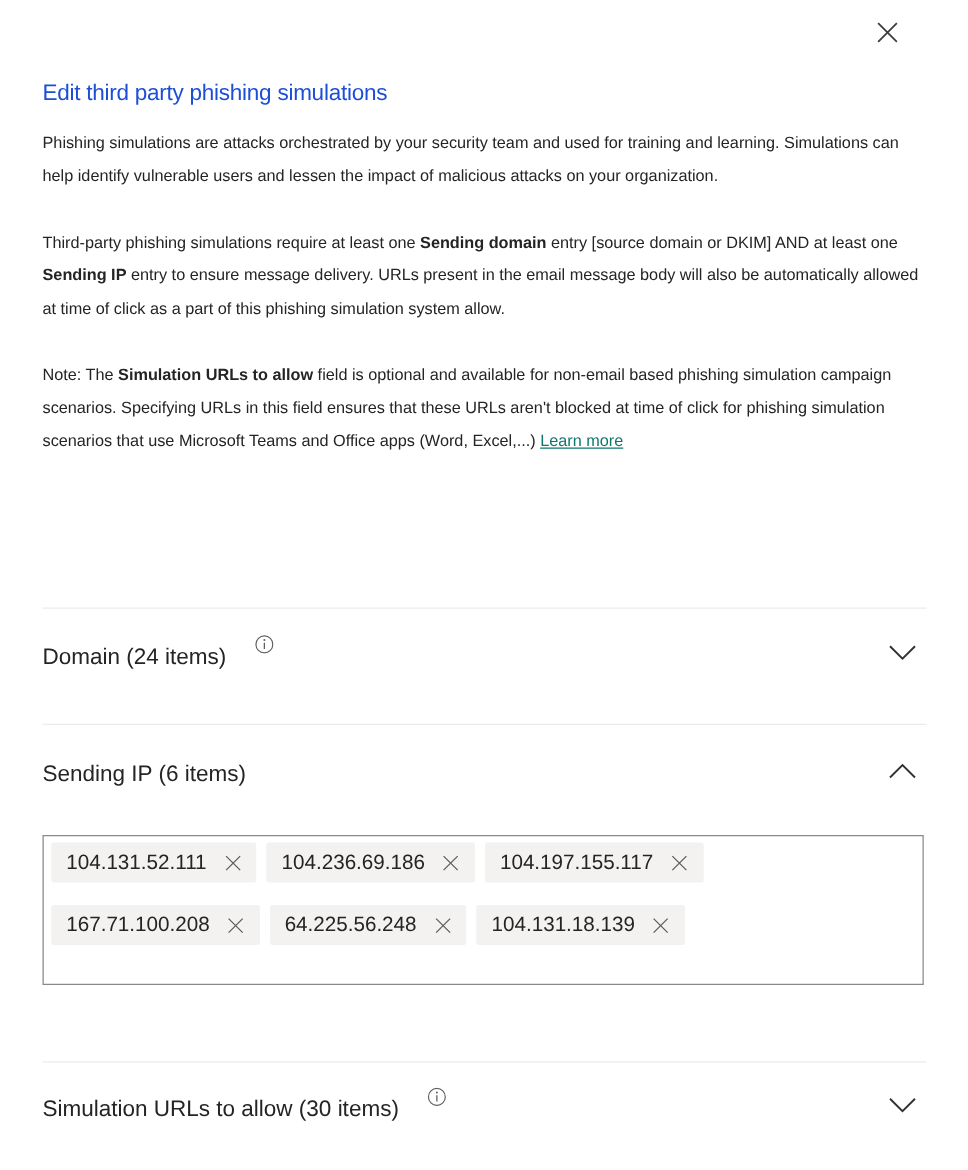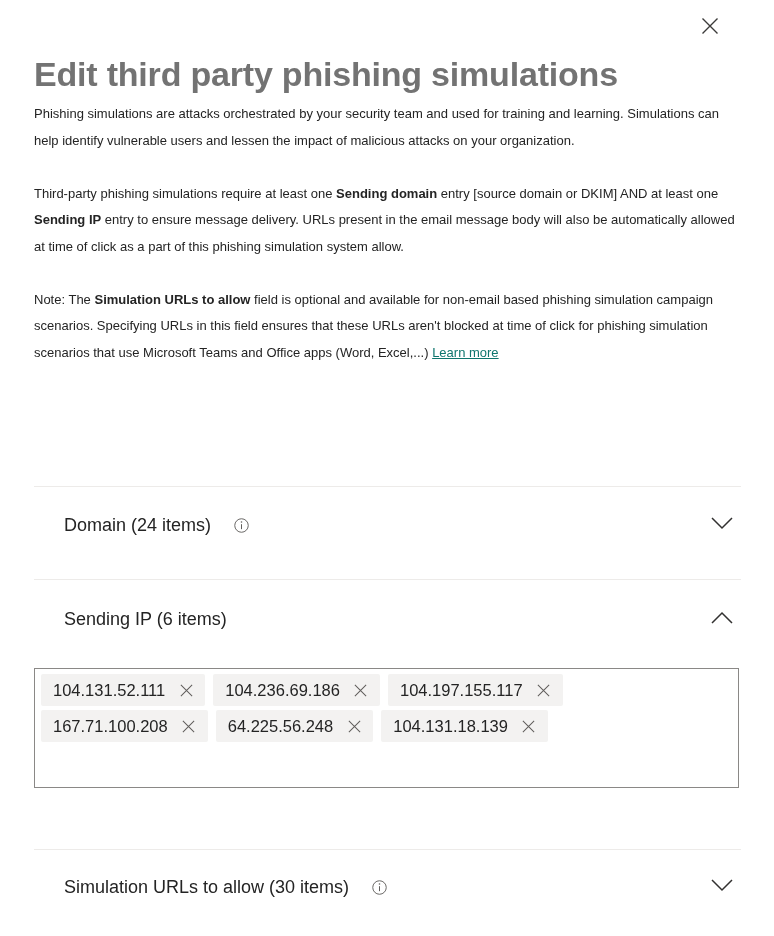--- a/index.html
+++ b/index.html
@@ -35,27 +35,27 @@
 
   
   .panel {
     position: absolute;
     left: 34px;
     top: 0;
     width: 707px;
   }
 
   .panel-title {
-    font-size: 34px;
-    font-weight: bold;
+    font-size: 18px;
+    font-weight: normal;
     line-height: 32px;
     letter-spacing: -0.2px;
     margin: 0;
     padding-top: 58px;
-    color: #737373;
+    color: #1d4ed8;
   }
 
   .para {
     font-size: 13px;
     line-height: 26.5px;
     color: #242424;
     margin: 0;
   }
   .para.p1 { margin-top: 11px; }
   .para.p2 { margin-top: 26.5px; }
@@ -91,23 +91,22 @@
     justify-content: space-between;
     cursor: pointer;
     background: transparent;
   }
   .section-header.sec-domain { top: 502px; }
   .section-header.sec-ip     { top: 596px; }
   .section-header.sec-urls   { top: 864px; }
 
   .section-title-wrap {
     display: flex;
-    align-items: flex-end;
+    align-items: flex-start;
     gap: 23px;
-    margin-left: 30px;
   }
   .section-title {
     font-size: 18px;
     line-height: 24px;
     color: #242424;
     font-weight: normal;
   }
   .info-icon { display: block; margin-top: -5px; }
   .chevron { display: block; margin-right: 8px; }
 
@@ -121,21 +120,21 @@
     border: 1px solid #8a8886;
     background: #ffffff;
     box-sizing: border-box;
     padding: 5px 6px;
     overflow: hidden;
   }
   .tag-list {
     display: flex;
     flex-wrap: wrap;
     align-content: flex-start;
-    gap: 4px 8px;
+    gap: 18px 8px;
     align-items: flex-end;
   }
   .tag {
     display: inline-flex;
     align-items: center;
     background: #f3f2f1;
     border-radius: 2px;
     height: 32px;
     padding: 0 4px 0 12px;
     box-sizing: border-box;

